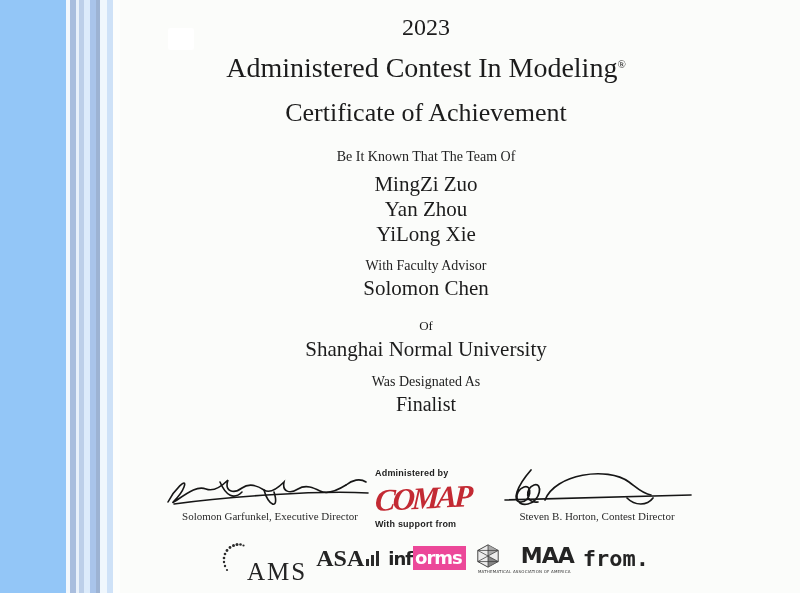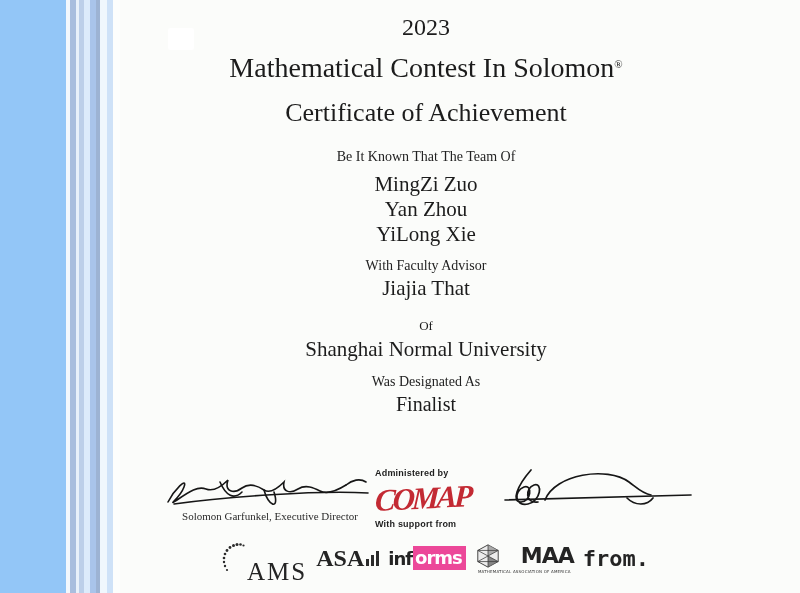--- a/index.html
+++ b/index.html
@@ -62,30 +62,30 @@
 </style>
 </head>
 <body>
 
 <div class="page">
   <div class="stripes"></div>
   <div class="scan-patch"></div>
 
   <div class="content">
     <div class="line year">2023</div>
-    <div class="line title"><span>Mathematical Contest In Solomon</span><span class="reg">®</span></div>
+    <div class="line title"><span>Administered Contest In Modeling</span><span class="reg">®</span></div>
     <div class="line small-line intro">Be It Known That The Team Of</div>
 
     <div class="line subtitle">Certificate of Achievement</div>
     <div class="line name m1">MingZi Zuo</div>
     <div class="line name m2">Yan Zhou</div>
     <div class="line name m3">YiLong Xie</div>
 
     <div class="line small-line advisor-intro">With Faculty Advisor</div>
-    <div class="line name advisor">Jiajia That</div>
+    <div class="line name advisor">Solomon Chen</div>
 
     <div class="line of">Of</div>
     <div class="line name institution">Shanghai Normal University</div>
 
     <div class="line small-line designated">Was Designated As</div>
     <div class="line finalist">Finalist</div>
   </div>
 
   <div class="sig-block sig-left">
     <svg class="sig-svg" width="220" height="52" viewBox="0 0 220 52">
@@ -108,20 +108,21 @@
 
   <div class="sig-block sig-right">
     <svg class="sig-svg" width="200" height="54" viewBox="0 0 200 54">
       <g fill="none" stroke="#161616" stroke-width="1.7" stroke-linecap="round">
         <path d="M34,10 C20,26 14,42 24,42 C34,42 36,24 27,27 C16,31 18,47 31,44 C44,41 46,22 37,25 C28,28 28,44 41,42"></path>
         <path d="M48,40 C58,14 110,6 132,22 C140,28 146,34 154,35"></path>
         <path d="M8,40 L194,35"></path>
         <path d="M130,38 C138,46 150,46 156,38"></path>
       </g>
     </svg>
+    <div class="sig-caption">Steven B. Horton, Contest Director</div>
   </div>
 
   <div class="sponsors">
     <div class="sp">
       <svg width="24" height="32" viewBox="0 0 24 32">
         <g fill="#2b2b2b">
           <circle cx="6" cy="28" r="1.1"></circle>
             <circle cx="4" cy="24" r="1.2"></circle>
             <circle cx="3" cy="20" r="1.2"></circle>
           <circle cx="3" cy="16" r="1.3"></circle>

